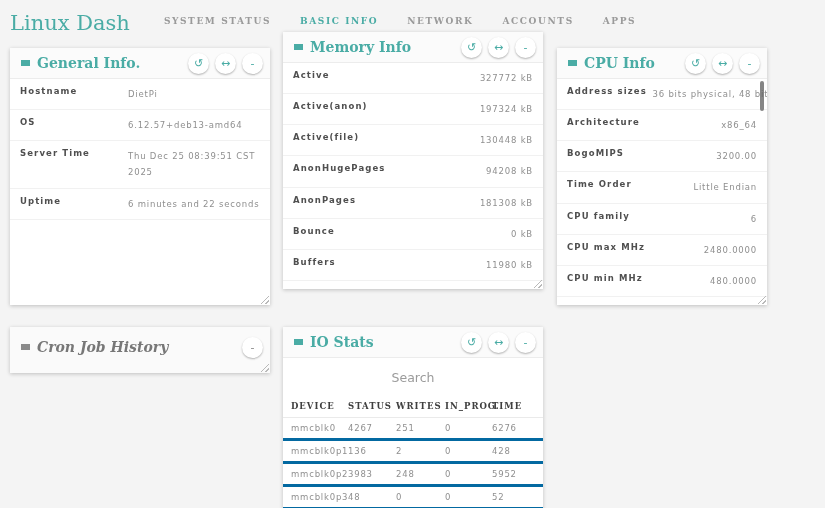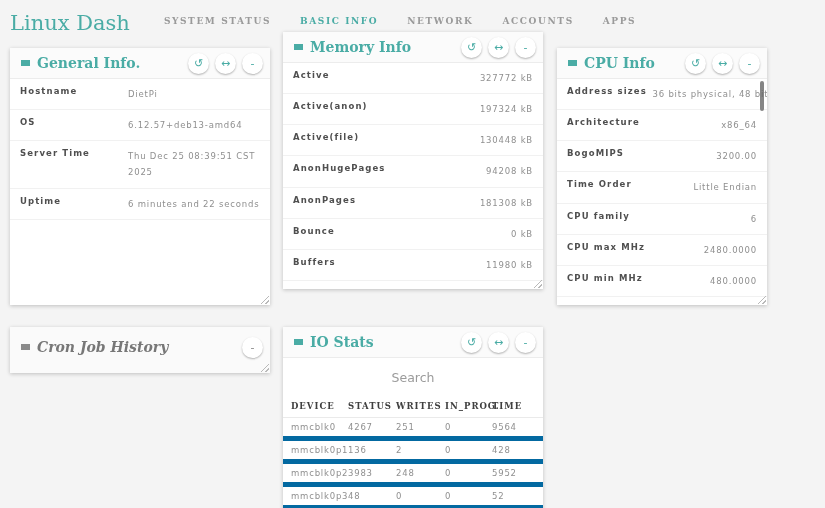--- a/index.html
+++ b/index.html
@@ -165,21 +165,21 @@
   }
   .io-head { height: 24px; border-bottom: 1px solid #eaeaea; }
   .io-th {
     font-family: "DejaVu Serif", serif;
     font-size: 8.5px;
     font-weight: bold;
     letter-spacing: 1px;
     color: #3f3f3f;
     white-space: nowrap;
   }
-  .io-row { height: 23px; border-bottom: 5px solid #0369a1; }
+  .io-row { height: 23px; border-bottom: 3px solid #0369a1; }
   .io-td {
     font-size: 8.5px;
     color: #8f8f8f;
     letter-spacing: 0.8px;
     white-space: nowrap;
   }
 </style>
 </head>
 <body>
 
@@ -367,21 +367,21 @@
   <span class="io-th">IN_PROG.</span>
 
   <span class="io-th">TIME</span>
 </div>
   <div class="io-body">
   <div class="io-row">
     <span class="io-td">mmcblk0</span>
     <span class="io-td">4267</span>
     <span class="io-td">251</span>
     <span class="io-td">0</span>
-    <span class="io-td">9564</span>
+    <span class="io-td">6276</span>
   </div>
 
   <div class="io-row">
     <span class="io-td">mmcblk0p1</span>
     <span class="io-td">136</span>
     <span class="io-td">2</span>
     <span class="io-td">0</span>
     <span class="io-td">428</span>
   </div>
 

